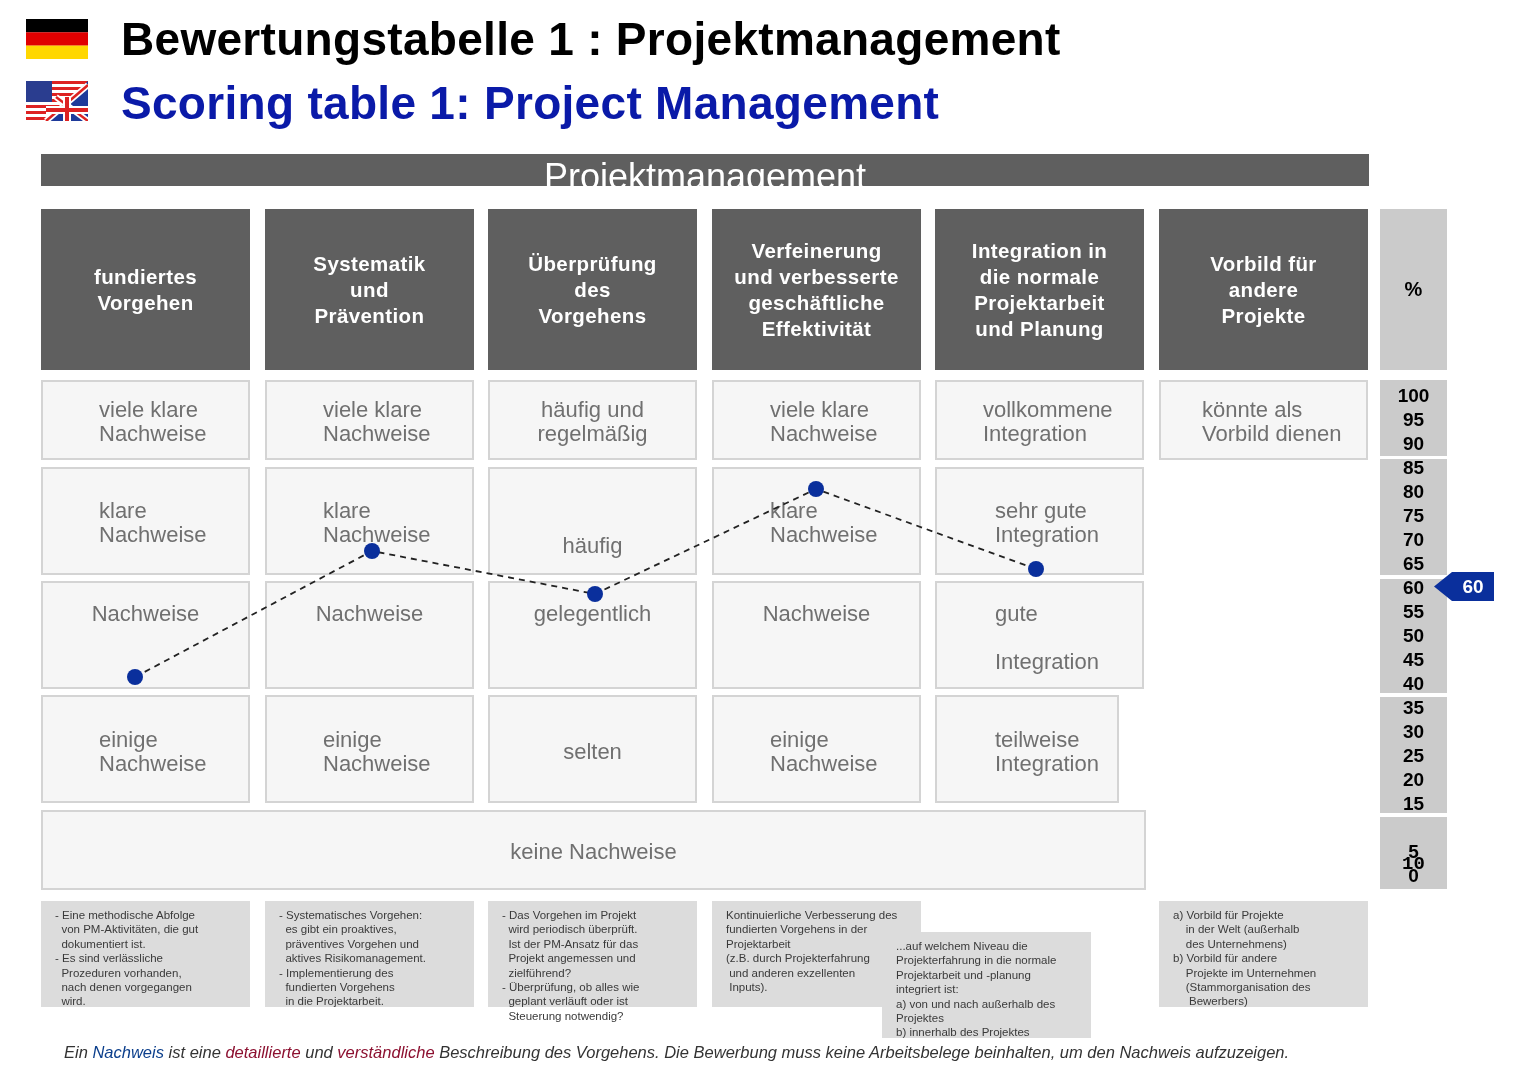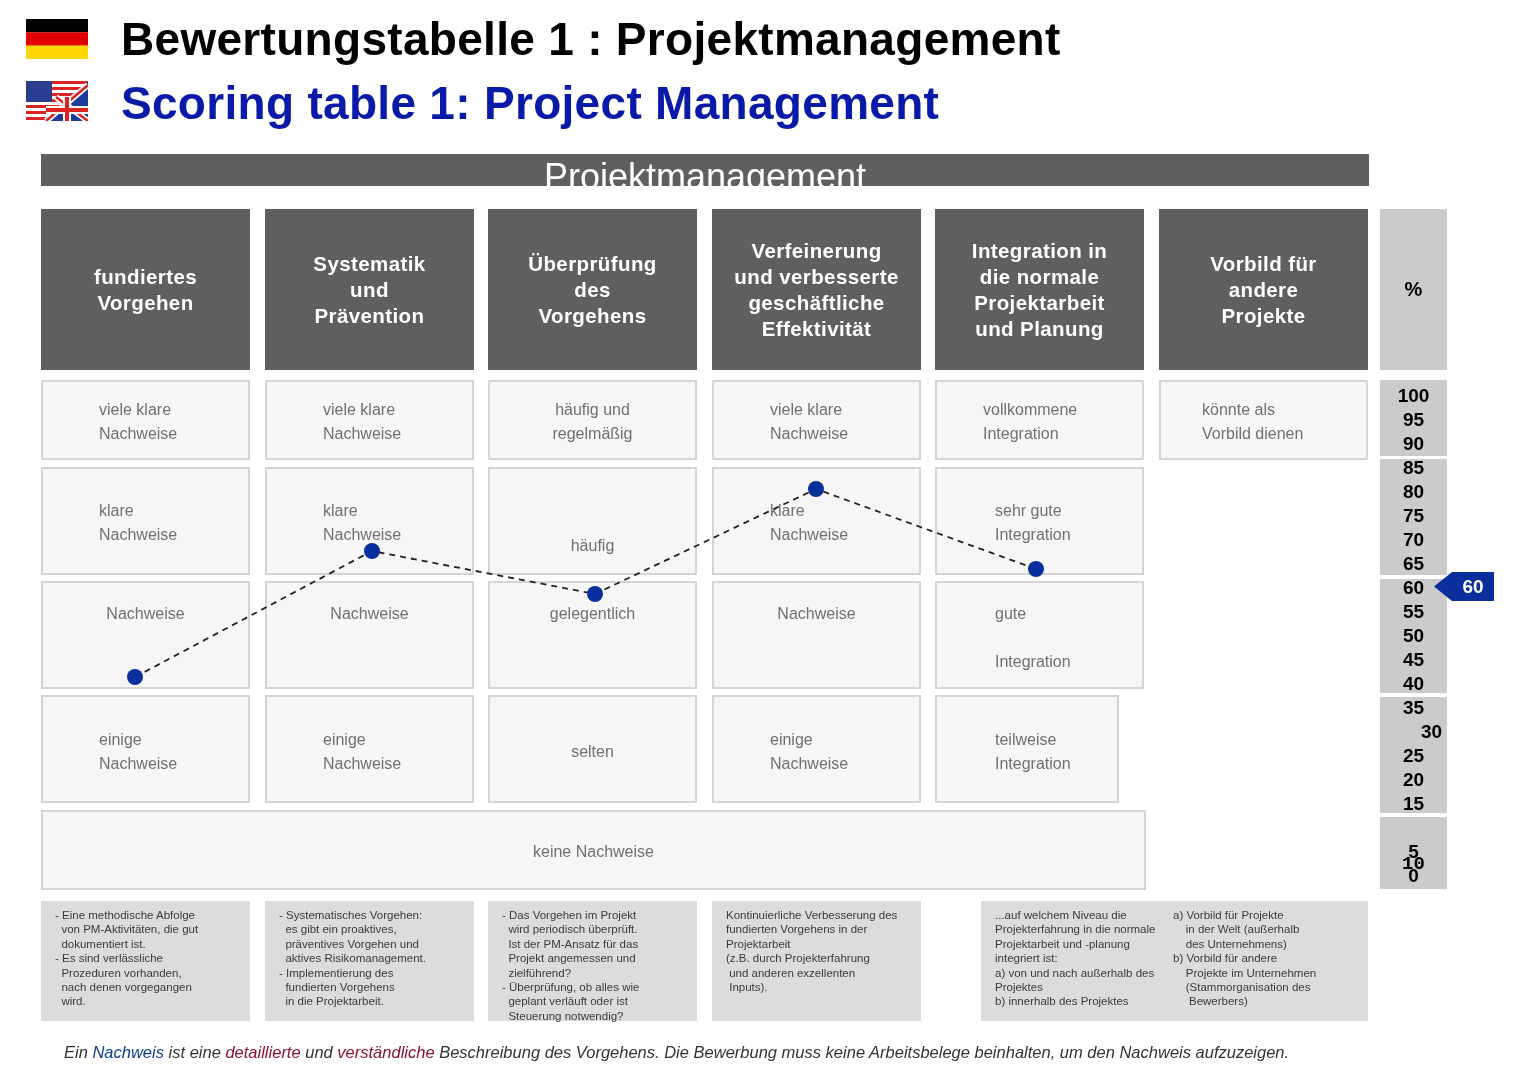--- a/index.html
+++ b/index.html
@@ -4,25 +4,25 @@
 <style>
   html, body { margin:0; padding:0; background:#ffffff; }
   body { width:1536px; height:1067px; position:relative; overflow:hidden; font-family:"Liberation Sans", sans-serif; }
   .flag { position:absolute; width:62px; height:40px; }
   .title { position:absolute; left:121px; font-weight:bold; font-size:46px; line-height:1; white-space:nowrap; letter-spacing:0.3px; }
   .title-de { top:16px; color:#000000; }
   .title-en { top:80px; color:#0a1aa8; }
   .banner { position:absolute; left:41px; top:154px; width:1328px; height:32px; background:#5f5f5f; color:#ffffff; font-size:36px; text-align:center; line-height:46px; }
   .col-head { position:absolute; top:209px; width:209px; height:161px; background:#5f5f5f; color:#ffffff; font-weight:bold; font-size:20.5px; line-height:26px; display:flex; align-items:center; justify-content:center; text-align:center; white-space:pre-line; letter-spacing:0.4px; }
   .pct-head { position:absolute; left:1380px; top:209px; width:67px; height:161px; background:#cbcbcb; color:#000; font-weight:bold; font-size:20px; display:flex; align-items:center; justify-content:center; }
-  .cell { position:absolute; box-sizing:border-box; background:#f6f6f6; border:2px solid #d4d4d4; color:#707070; font-size:16px; line-height:24px; white-space:pre-line; display:flex; }
+  .cell { position:absolute; box-sizing:border-box; background:#f6f6f6; border:2px solid #d4d4d4; color:#707070; font-size:22px; line-height:24px; white-space:pre-line; display:flex; }
   .cell span { display:block; }
   .scale-seg { position:absolute; left:1380px; width:67px; background:#cbcbcb; }
   .scale-num { position:absolute; left:1380px; width:67px; text-align:center; font-weight:bold; font-size:19px; color:#000; line-height:24px; }
-  .note { position:absolute; top:901px; height:120px; width:209px; background:#dcdcdc; box-sizing:border-box; padding:7px 10px 0 14px; font-size:11.5px; line-height:14.4px; color:#3a3a3a; white-space:pre; }
+  .note { position:absolute; top:901px; height:106px; width:209px; background:#dcdcdc; box-sizing:border-box; padding:7px 10px 0 14px; font-size:11.5px; line-height:14.4px; color:#3a3a3a; white-space:pre; }
   .footer { position:absolute; left:64px; top:1043px; font-size:16.5px; color:#333; white-space:nowrap;font-style:italic; }
   .footer .blue { color:#0c3f8c; }
   .footer .red { color:#8c1030; }
   .marker { position:absolute; left:1434px; top:572px; width:60px; height:29px; }
   .marker-text { position:absolute; left:1452px; top:572px; width:42px; height:29px; line-height:29px; text-align:center; color:#fff; font-weight:bold; font-size:19px; }
   svg.plot { position:absolute; left:0; top:0; }
 </style>
 </head>
 <body>
 
@@ -136,21 +136,21 @@
 <div class="scale-num" style="top:480px;">80</div>
 <div class="scale-num" style="top:504px;">75</div>
 <div class="scale-num" style="top:528px;">70</div>
 <div class="scale-num" style="top:552px;">65</div>
 <div class="scale-num" style="top:576px;">60</div>
 <div class="scale-num" style="top:600px;">55</div>
 <div class="scale-num" style="top:624px;">50</div>
 <div class="scale-num" style="top:648px;">45</div>
 <div class="scale-num" style="top:672px;">40</div>
 <div class="scale-num" style="top:696px;">35</div>
-<div class="scale-num" style="top:720px;padding-left:18px;">30</div>
+<div class="scale-num" style="top:720px;">30</div>
 <div class="scale-num" style="top:744px;">25</div>
 <div class="scale-num" style="top:768px;">20</div>
 <div class="scale-num" style="top:792px;">15</div>
 <div class="scale-num" style="top:852px;font-family:Liberation Mono, monospace;">10</div>
 <div class="scale-num" style="top:840px;">5</div>
 <div class="scale-num" style="top:864px;">0</div>
 
 <svg class="marker" viewBox="0 0 60 29">
   <polygon points="0,14.5 18,0 60,0 60,29 18,29" fill="#0a2f9c"></polygon>
 </svg>
@@ -186,21 +186,21 @@
   zielführend?
 - Überprüfung, ob alles wie
   geplant verläuft oder ist
   Steuerung notwendig?</div>
 <div class="note" style="left:712px;">Kontinuierliche Verbesserung des
 fundierten Vorgehens in der
 Projektarbeit
 (z.B. durch Projekterfahrung
  und anderen exzellenten
  Inputs).</div>
-<div class="note" style="left:981px;">...auf welchem Niveau die
+<div class="note" style="left:882px;margin-top:31px;">...auf welchem Niveau die
 Projekterfahrung in die normale
 Projektarbeit und -planung
 integriert ist:
 a) von und nach außerhalb des
 Projektes
 b) innerhalb des Projektes</div>
 <div class="note" style="left:1159px;">a) Vorbild für Projekte
     in der Welt (außerhalb
     des Unternehmens)
 b) Vorbild für andere

